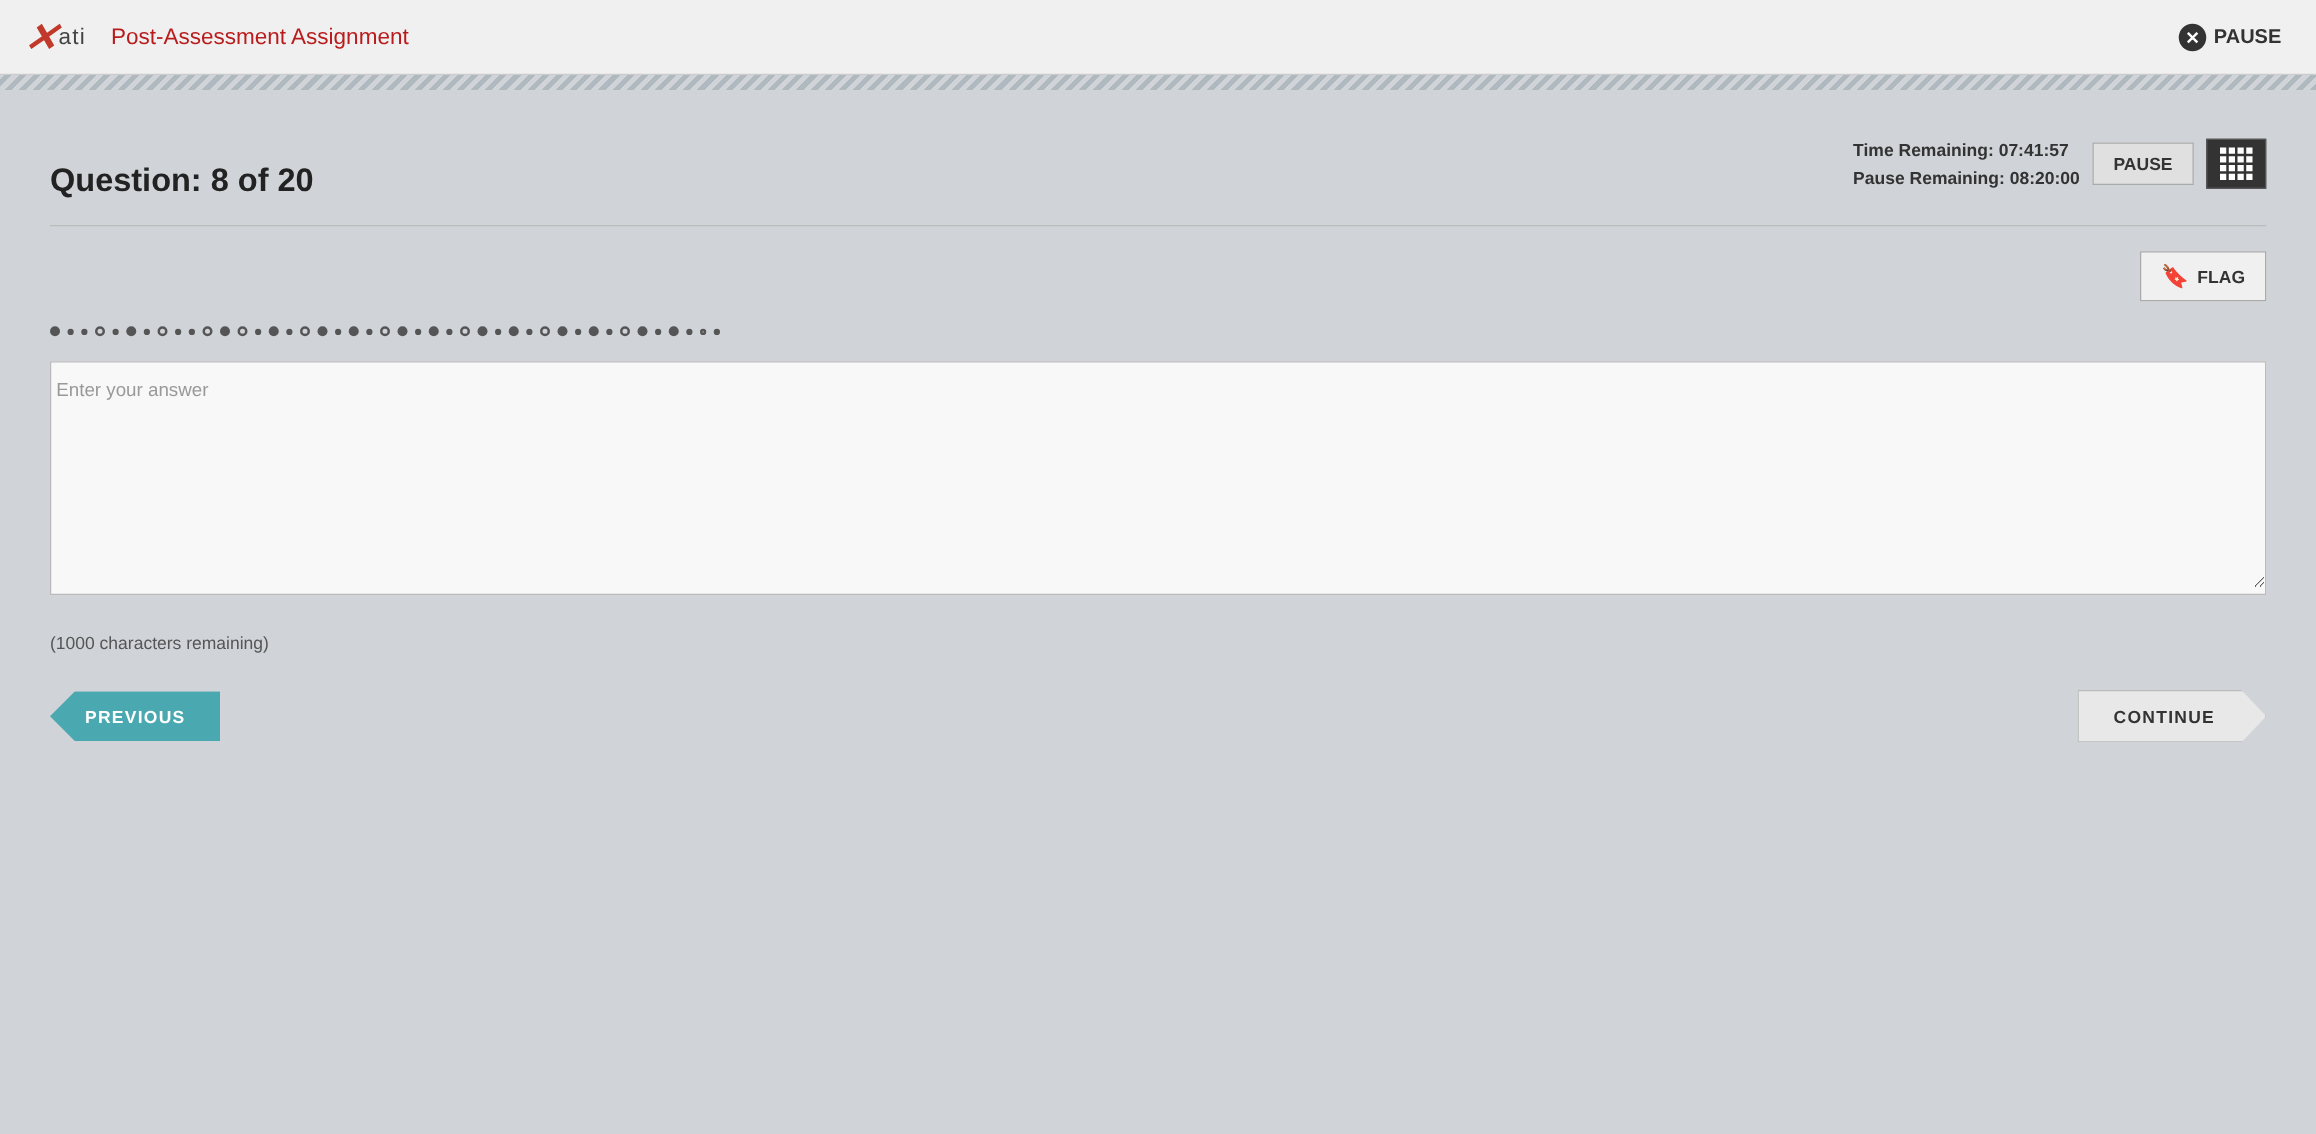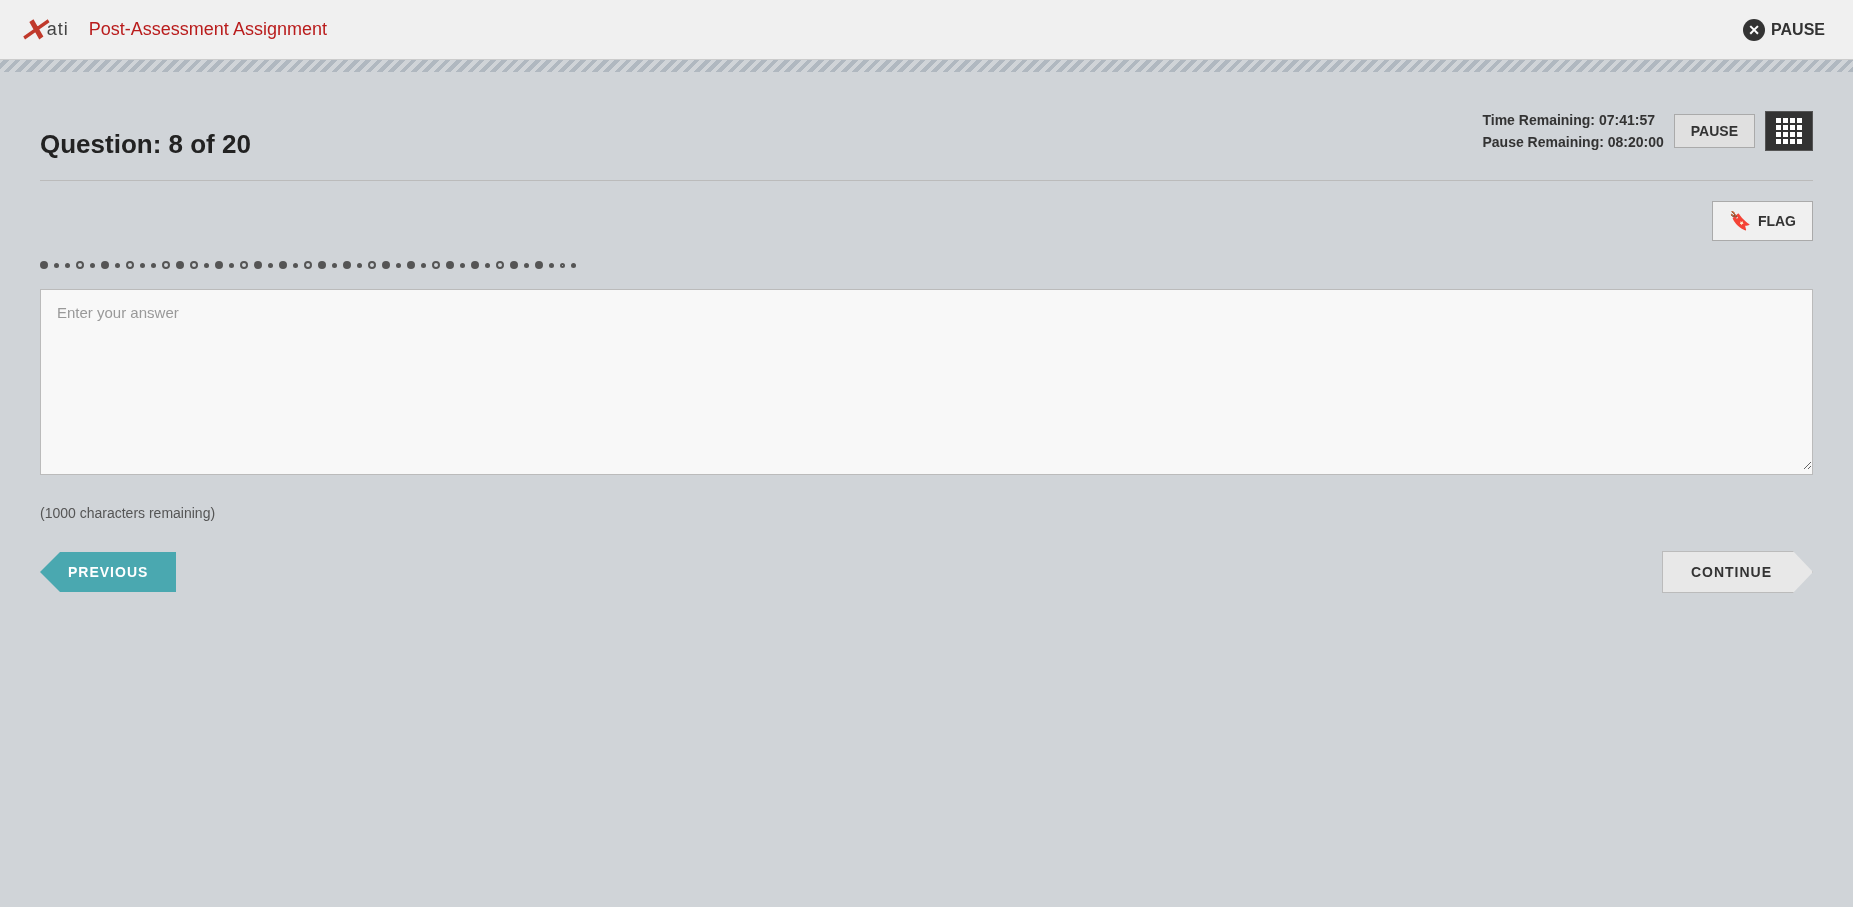--- a/index.html
+++ b/index.html
@@ -213,21 +213,21 @@
       background-color: #f8f8f8;
       border: 1px solid #bbb;
       margin-bottom: 16px;
     }
 
     .answer-textarea {
       width: 100%;
       min-height: 180px;
       border: none;
       background: transparent;
-      padding: 14px 16px;
+      padding: 14px 4px;
       font-size: 15px;
       color: #999;
       resize: vertical;
       outline: none;
       font-family: Arial, sans-serif;
     }
 
     .answer-textarea::placeholder {
       color: #999;
     }

